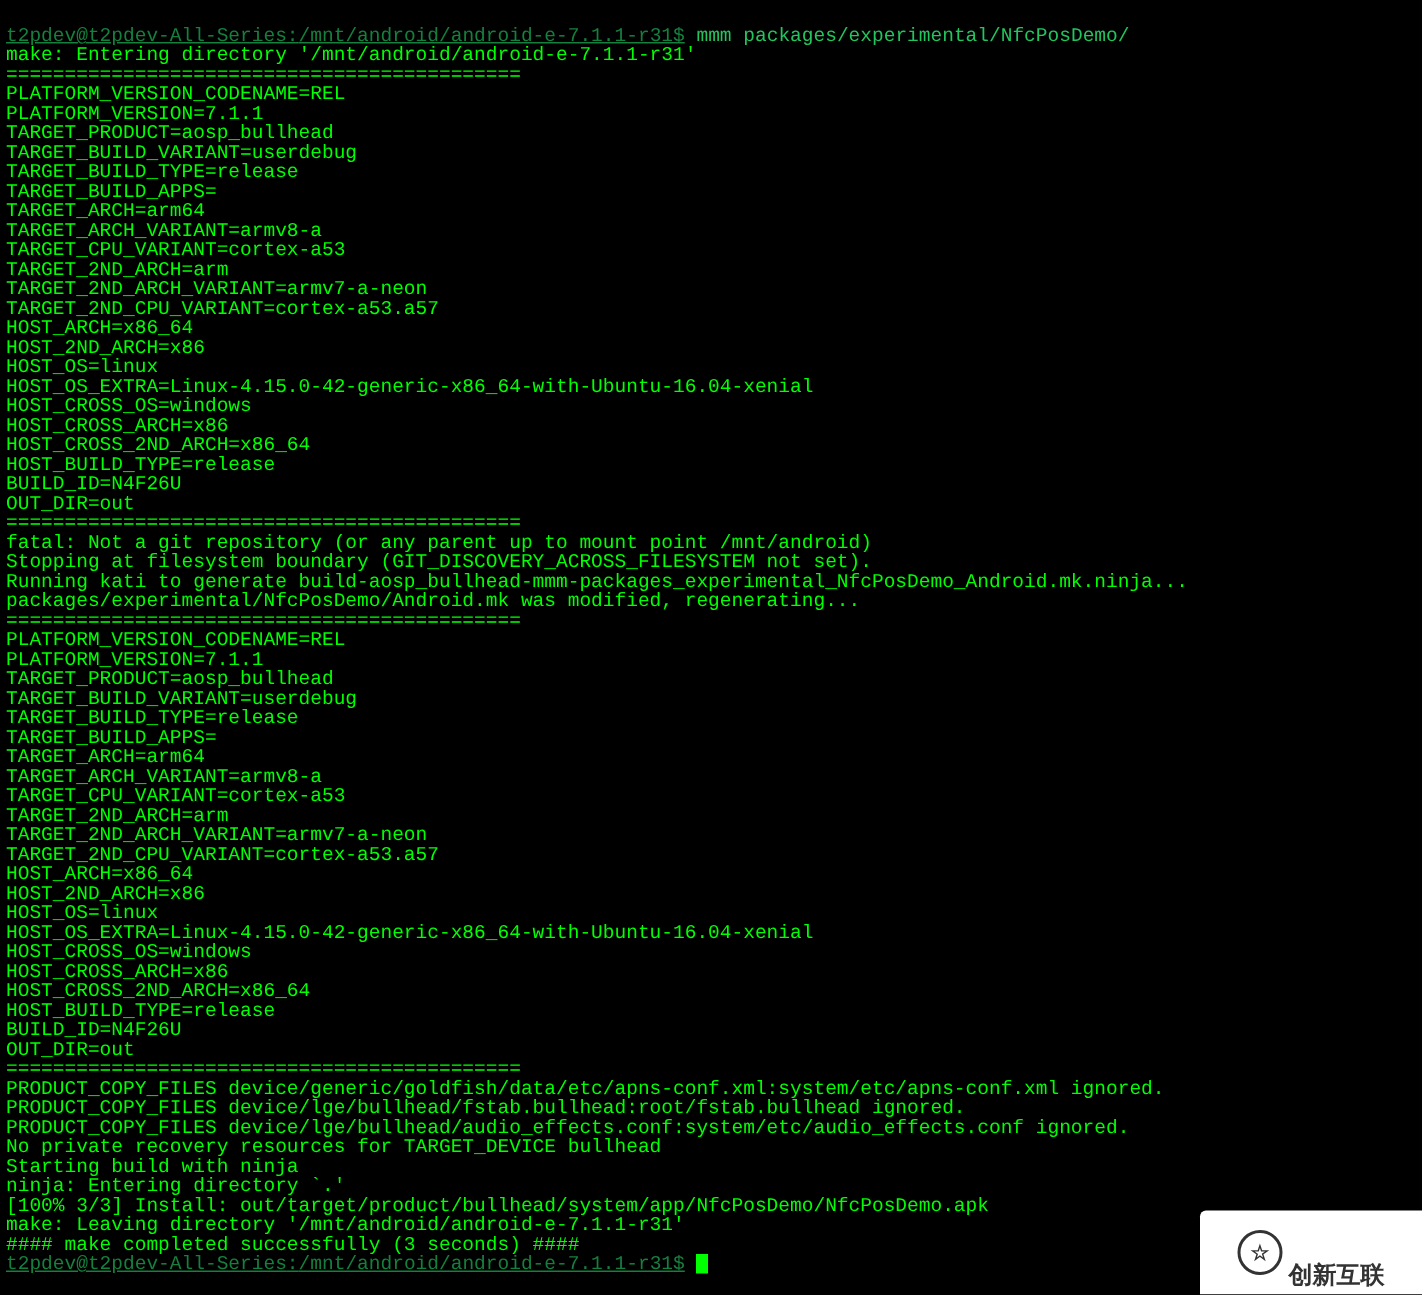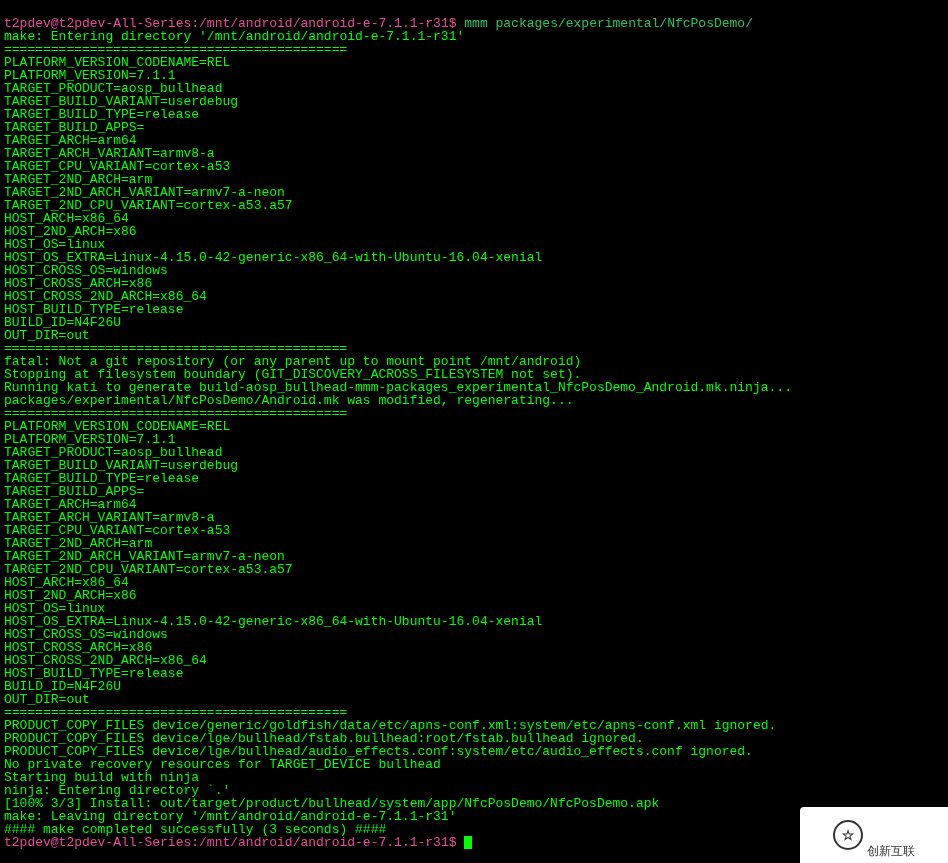--- a/index.html
+++ b/index.html
@@ -19,21 +19,22 @@
       position: relative;
       overflow: hidden;
     }
     .terminal {
       white-space: pre;
     }
     .line {
       display: block;
     }
     .prompt {
-      color: #ec4899;
+      color: #15803d;
+      text-decoration: underline;
     }
     .command {
       color: #22c55e;
     }
     .output {
       color: #00ff00;
     }
     .cursor {
       display: inline-block;
       width: 8px;
@@ -66,22 +67,22 @@
       display: flex;
       align-items: center;
       justify-content: center;
       font-size: 14px;
       font-weight: bold;
       color: #333;
       font-family: sans-serif;
     }
     .watermark-text {
       font-family: sans-serif;
-      font-size: 12px;
-      font-weight: normal;
+      font-size: 16px;
+      font-weight: bold;
       color: #333;
       margin-top: 32px;
     }
   </style>
 </head>
 <body>
 
 <div class="terminal">
 <span class="line"><span class="prompt">t2pdev@t2pdev-All-Series</span><span class="prompt">:</span><span class="prompt">/mnt/android/android-e-7.1.1-r31</span><span class="prompt">$</span><span> </span><span class="command">mmm packages/experimental/NfcPosDemo/</span></span><div id="output-lines"><span class="line output">make: Entering directory '/mnt/android/android-e-7.1.1-r31'</span><span class="line output">============================================</span><span class="line output">PLATFORM_VERSION_CODENAME=REL</span><span class="line output">PLATFORM_VERSION=7.1.1</span><span class="line output">TARGET_PRODUCT=aosp_bullhead</span><span class="line output">TARGET_BUILD_VARIANT=userdebug</span><span class="line output">TARGET_BUILD_TYPE=release</span><span class="line output">TARGET_BUILD_APPS=</span><span class="line output">TARGET_ARCH=arm64</span><span class="line output">TARGET_ARCH_VARIANT=armv8-a</span><span class="line output">TARGET_CPU_VARIANT=cortex-a53</span><span class="line output">TARGET_2ND_ARCH=arm</span><span class="line output">TARGET_2ND_ARCH_VARIANT=armv7-a-neon</span><span class="line output">TARGET_2ND_CPU_VARIANT=cortex-a53.a57</span><span class="line output">HOST_ARCH=x86_64</span><span class="line output">HOST_2ND_ARCH=x86</span><span class="line output">HOST_OS=linux</span><span class="line output">HOST_OS_EXTRA=Linux-4.15.0-42-generic-x86_64-with-Ubuntu-16.04-xenial</span><span class="line output">HOST_CROSS_OS=windows</span><span class="line output">HOST_CROSS_ARCH=x86</span><span class="line output">HOST_CROSS_2ND_ARCH=x86_64</span><span class="line output">HOST_BUILD_TYPE=release</span><span class="line output">BUILD_ID=N4F26U</span><span class="line output">OUT_DIR=out</span><span class="line output">============================================</span><span class="line output">fatal: Not a git repository (or any parent up to mount point /mnt/android)</span><span class="line output">Stopping at filesystem boundary (GIT_DISCOVERY_ACROSS_FILESYSTEM not set).</span><span class="line output">Running kati to generate build-aosp_bullhead-mmm-packages_experimental_NfcPosDemo_Android.mk.ninja...</span><span class="line output">packages/experimental/NfcPosDemo/Android.mk was modified, regenerating...</span><span class="line output">============================================</span><span class="line output">PLATFORM_VERSION_CODENAME=REL</span><span class="line output">PLATFORM_VERSION=7.1.1</span><span class="line output">TARGET_PRODUCT=aosp_bullhead</span><span class="line output">TARGET_BUILD_VARIANT=userdebug</span><span class="line output">TARGET_BUILD_TYPE=release</span><span class="line output">TARGET_BUILD_APPS=</span><span class="line output">TARGET_ARCH=arm64</span><span class="line output">TARGET_ARCH_VARIANT=armv8-a</span><span class="line output">TARGET_CPU_VARIANT=cortex-a53</span><span class="line output">TARGET_2ND_ARCH=arm</span><span class="line output">TARGET_2ND_ARCH_VARIANT=armv7-a-neon</span><span class="line output">TARGET_2ND_CPU_VARIANT=cortex-a53.a57</span><span class="line output">HOST_ARCH=x86_64</span><span class="line output">HOST_2ND_ARCH=x86</span><span class="line output">HOST_OS=linux</span><span class="line output">HOST_OS_EXTRA=Linux-4.15.0-42-generic-x86_64-with-Ubuntu-16.04-xenial</span><span class="line output">HOST_CROSS_OS=windows</span><span class="line output">HOST_CROSS_ARCH=x86</span><span class="line output">HOST_CROSS_2ND_ARCH=x86_64</span><span class="line output">HOST_BUILD_TYPE=release</span><span class="line output">BUILD_ID=N4F26U</span><span class="line output">OUT_DIR=out</span><span class="line output">============================================</span><span class="line output">PRODUCT_COPY_FILES device/generic/goldfish/data/etc/apns-conf.xml:system/etc/apns-conf.xml ignored.</span><span class="line output">PRODUCT_COPY_FILES device/lge/bullhead/fstab.bullhead:root/fstab.bullhead ignored.</span><span class="line output">PRODUCT_COPY_FILES device/lge/bullhead/audio_effects.conf:system/etc/audio_effects.conf ignored.</span><span class="line output">No private recovery resources for TARGET_DEVICE bullhead</span><span class="line output">Starting build with ninja</span><span class="line output">ninja: Entering directory `.'</span><span class="line output">[100% 3/3] Install: out/target/product/bullhead/system/app/NfcPosDemo/NfcPosDemo.apk</span><span class="line output">make: Leaving directory '/mnt/android/android-e-7.1.1-r31'</span><span class="line output"></span><span class="line output">#### make completed successfully (3 seconds) ####</span><span class="line output"></span></div><span class="line"><span class="prompt">t2pdev@t2pdev-All-Series</span><span class="prompt">:</span><span class="prompt">/mnt/android/android-e-7.1.1-r31</span><span class="prompt">$</span><span> </span><span class="cursor"></span></span>
 </div>

